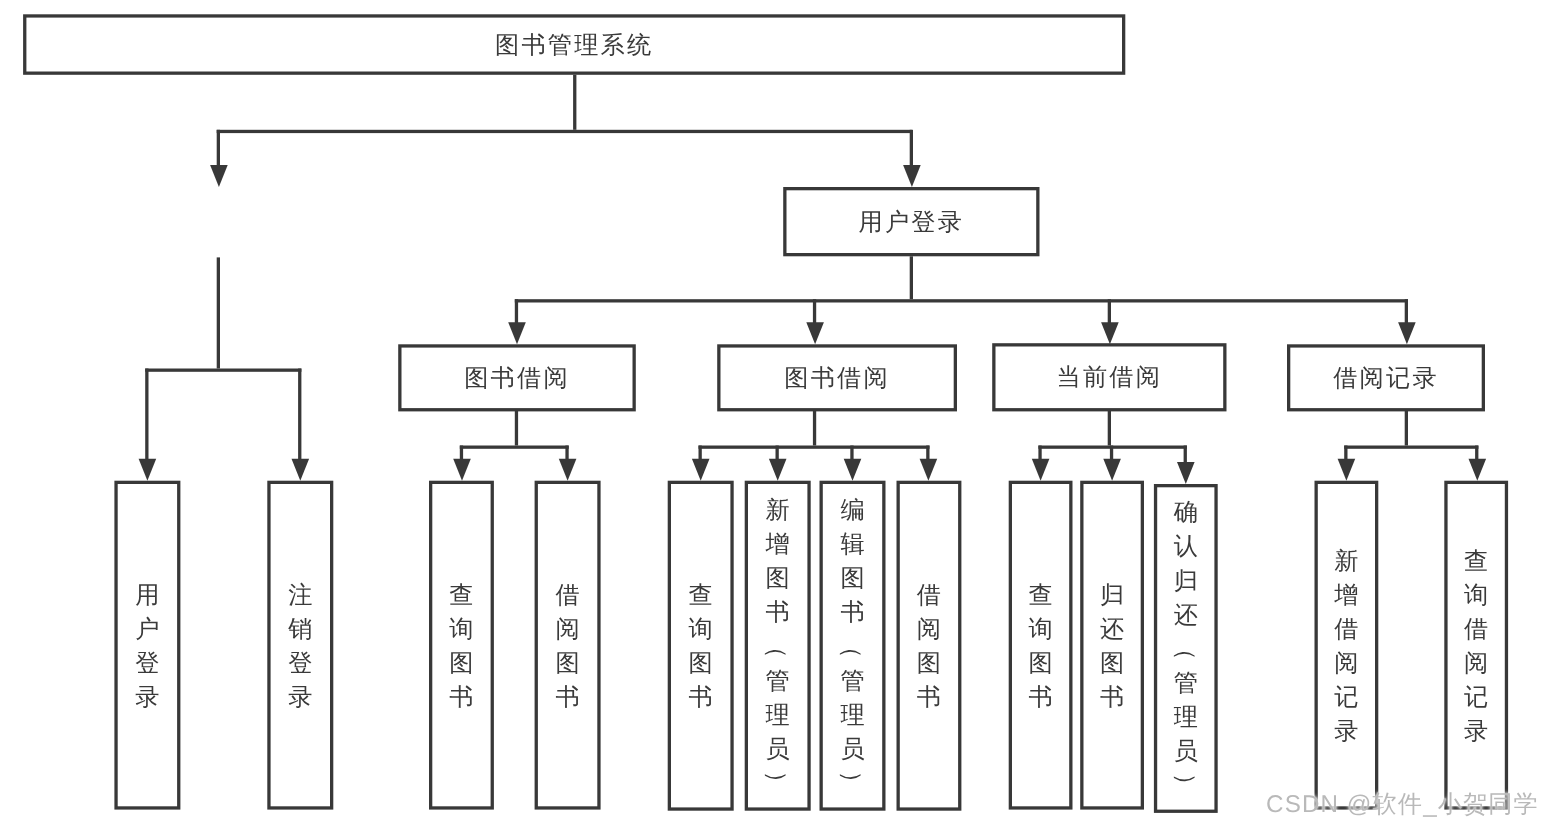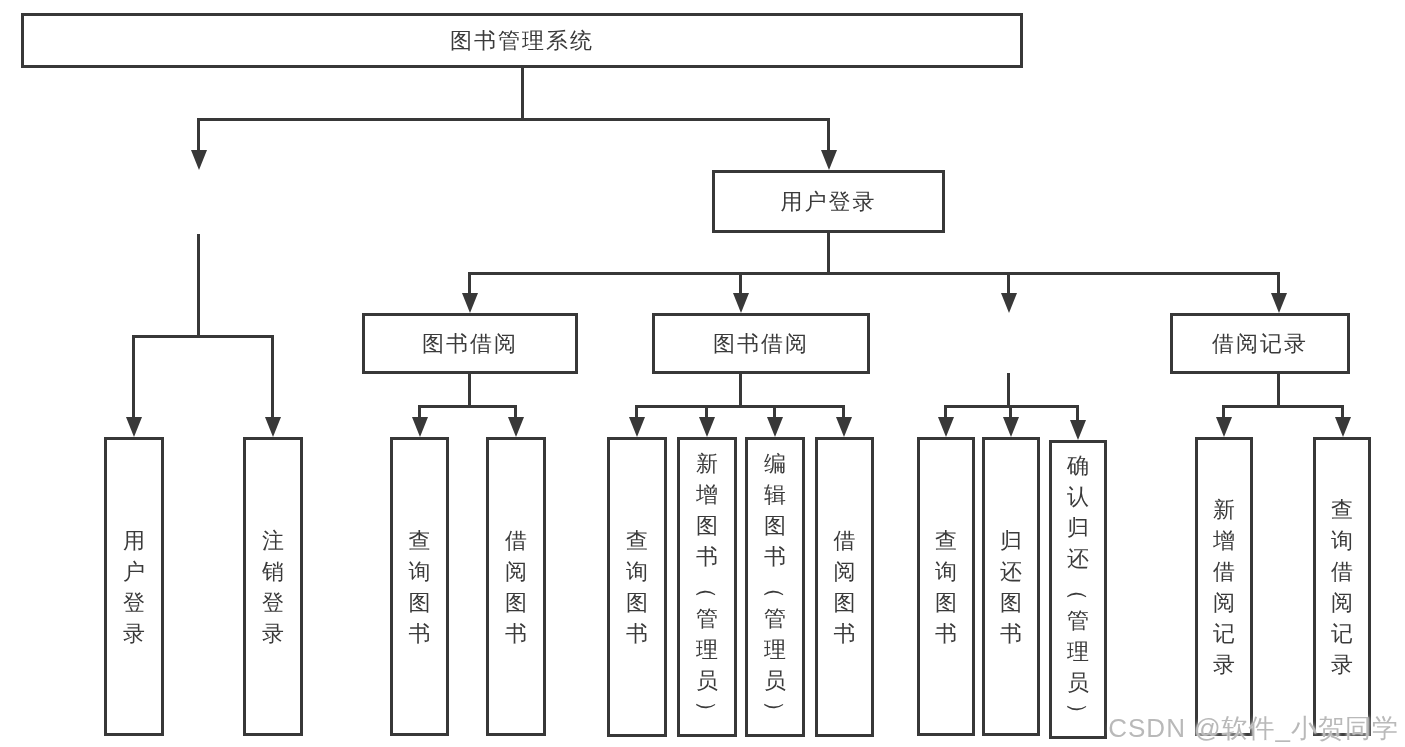--- a/index.html
+++ b/index.html
@@ -42,21 +42,21 @@
   .ahead {
     position:absolute;
     width:0; height:0;
     border-left:8px solid transparent;
     border-right:8px solid transparent;
     border-top:20px solid var(--line,#383838);
   }
   .watermark {
     position:absolute;
     right:6px; bottom:1px;
-    font-size:26px;
+    font-size:22px;
     letter-spacing:1px;
     color:var(--wm,#b9b9b9);
     text-shadow:0 0 2px #fff, 0 0 4px #fff;
     z-index:10;
     white-space:nowrap;
   }
 </style>
 </head>
 <body>
 
@@ -68,20 +68,23 @@
 
   <div class="node" style="left:712px;top:170px;width:233px;height:63px">
     <span class="lbl">用户登录</span>
   </div>
 
   <div class="node" style="left:362px;top:313px;width:216px;height:61px">
     <span class="lbl">图书借阅</span>
   </div>
   <div class="node" style="left:652px;top:313px;width:218px;height:61px">
     <span class="lbl">图书借阅</span>
+  </div>
+  <div class="node" style="left:902px;top:312px;width:213px;height:62px">
+    <span class="lbl">当前借阅</span>
   </div>
   <div class="node" style="left:1170px;top:313px;width:180px;height:61px">
     <span class="lbl">借阅记录</span>
   </div>
 
   <div class="node" style="left:104px;top:437px;width:60px;height:299px">
     <span class="">
         <span class="v-col">
           <span class="v-char">用</span>
           <span class="v-char">户</span>

